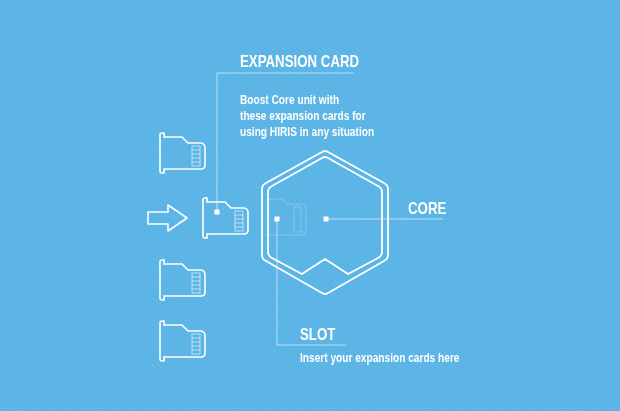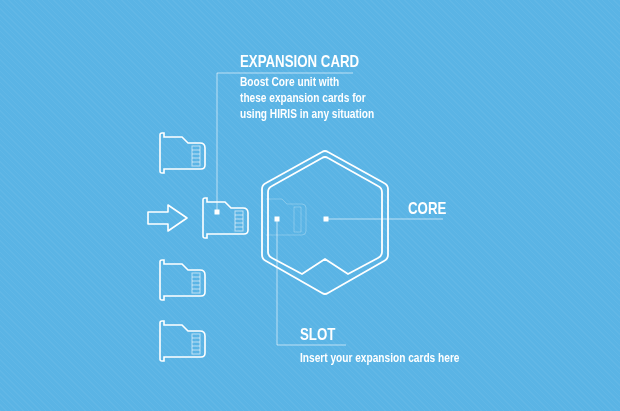--- a/index.html
+++ b/index.html
@@ -92,21 +92,21 @@
     <g stroke-opacity="0.25" stroke-width="1">
       <path d="M266,199 L282,199 L287,204 L302,204 Q306,204 306,208 L306,231 Q306,235 302,235 L266,235"></path>
       <rect x="294" y="207" width="7" height="25"></rect>
     </g>
   </g>
   <rect x="274.5" y="216.5" width="5" height="5" fill="#ffffff"></rect>
   <rect x="323.5" y="216.5" width="5" height="5" fill="#ffffff"></rect>
 </svg>
 
 <div class="label title" style="left:240px; top:52px;">EXPANSION CARD</div>
-<div style="position:absolute; left:240px; top:74px;">
+<div style="position:absolute; left:240px; top:92px;">
   <div class="label desc" style="position:relative;">Boost Core unit with</div>
   <div class="label desc" style="position:relative;">these expansion cards for</div>
   <div class="label desc" style="position:relative;">using HIRIS in any situation</div>
 </div>
 
 <div class="label title" style="left:408px; top:199px;">CORE</div>
 
 <div class="label title" style="left:300px; top:325px;">SLOT</div>
 <div class="label desc" style="left:300px; top:350px;">Insert  your expansion cards here</div>
 

